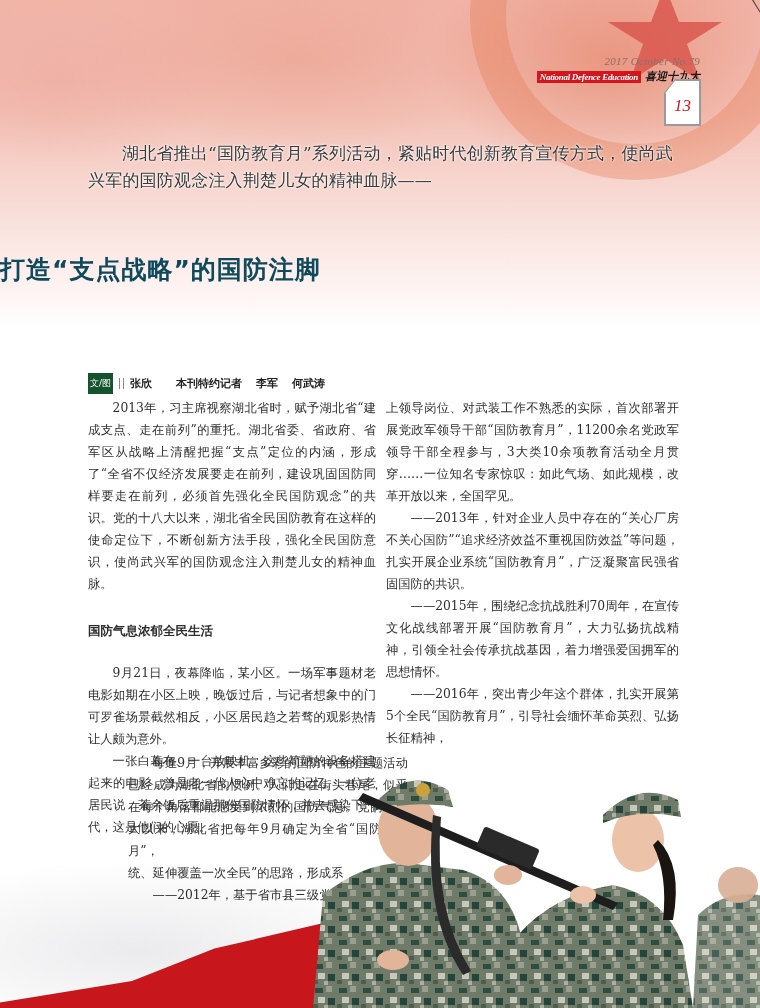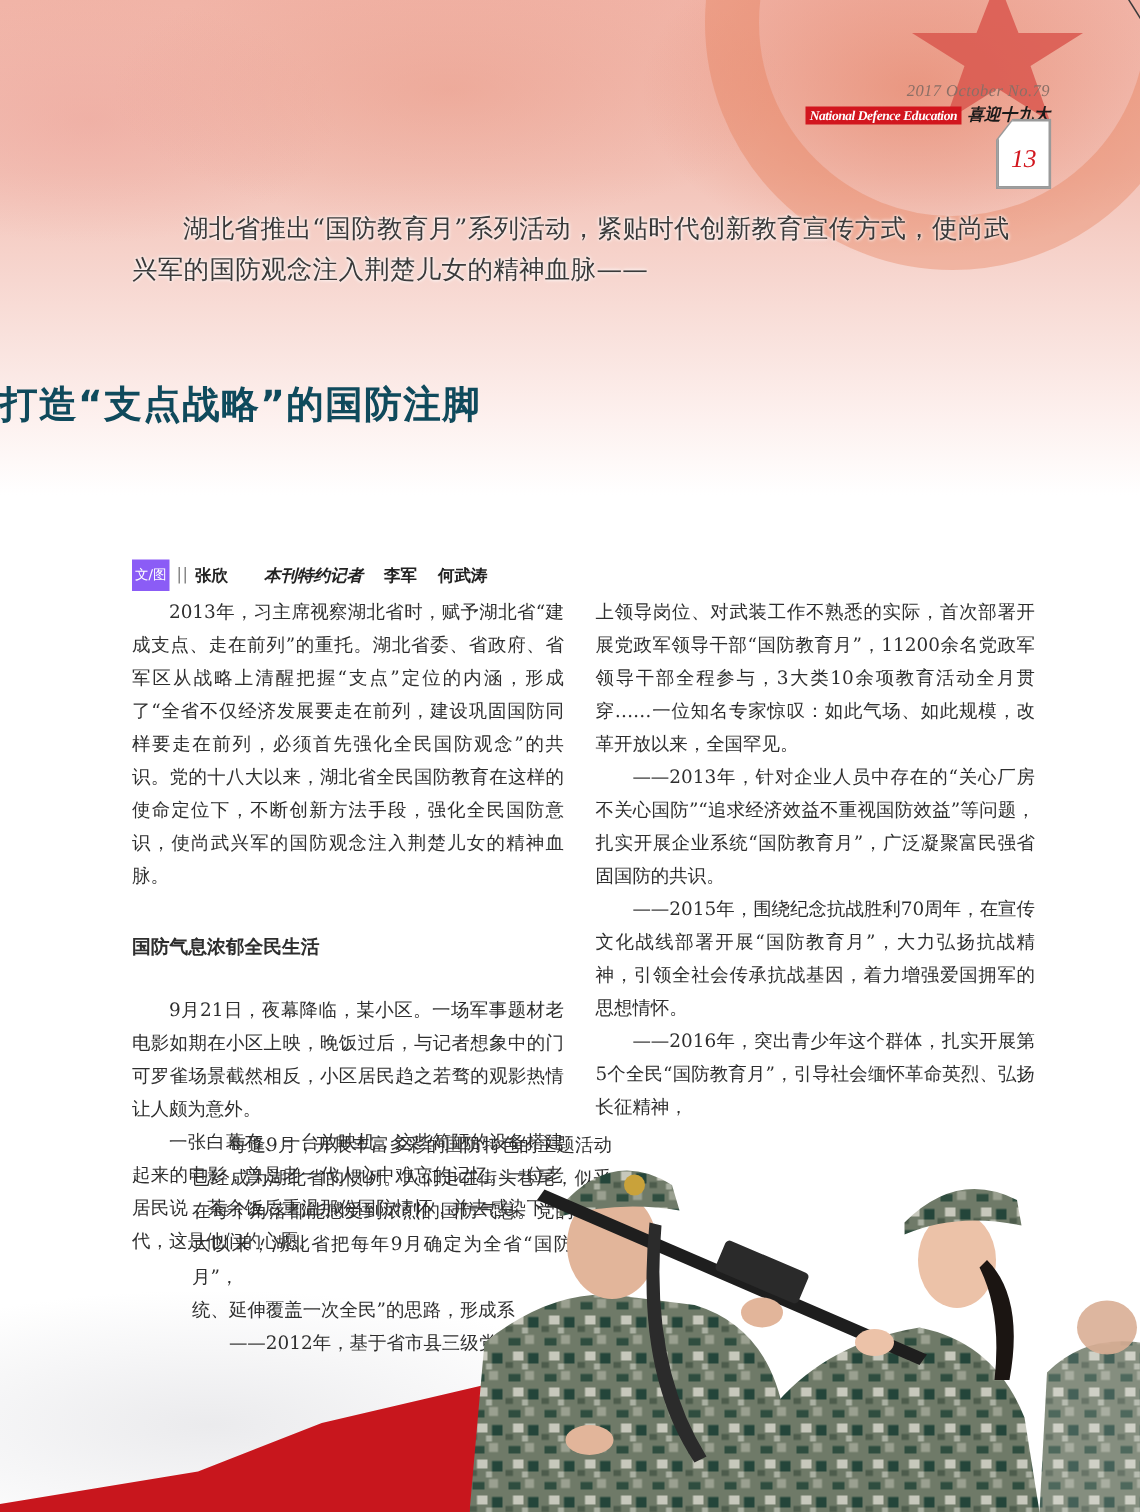--- a/index.html
+++ b/index.html
@@ -69,31 +69,31 @@
   .title {
     position: absolute; left: 0; top: 253px; width: 760px; text-align: left;
     font-family: "DejaVu Sans", sans-serif; font-weight: bold;
     font-size: 25px; color: #0f4a5c; letter-spacing: 1px;
   }
   .byline {
     position: absolute; left: 88px; top: 364px;
     display: flex; align-items: center; gap: 4px;
     font-family: "DejaVu Sans", sans-serif; font-size: 11px; color: #222;
   }
-  .byline-tag { background: #8b5cf6; color: #fff; font-size: 9px; padding: 4px 2px; }
+  .byline-tag { background: #14532d; color: #fff; font-size: 9px; padding: 4px 2px; }
   .byline-sep { width: 3px; height: 11px; border-left: 1px solid #888; border-right: 1px solid #888; margin: 0 2px; }
-  .byline-role { font-family: "DejaVu Serif", serif; font-style: italic; font-weight: bold; margin: 12px 10px; text-align: center; }
+  .byline-role { font-family: "DejaVu Serif", serif; font-weight: bold; margin: 12px 10px; text-align: center; }
   .byline-name { font-weight: bold; margin-right: 10px; }
   .col {
     position: absolute; font-size: 12.3px; line-height: 22px; color: #2e2e2e; text-align: justify;
   }
   .col p { margin: 0; text-indent: 2em; }
   .col-left { left: 88px; top: 397px; width: 288px; }
   .col-left-lower { left: 88px; top: 752px; width: 280px; margin-left: 40px; }
-  .col-right { left: 397px; top: 397px; width: 293px; }
+  .col-right { left: 386px; top: 397px; width: 293px; }
   .subhead {
     text-align: left; font-family: "DejaVu Sans", sans-serif; font-weight: bold;
     font-size: 12.5px; margin: 25px 0 20px 0; text-indent: 0 !important;
   }
   .w1 { width: 262px; }
   .w2 { width: 220px; }
   .w3 { width: 205px; }
   .mist {
     position: absolute; left: 0; top: 780px; width: 760px; height: 228px;
     background: radial-gradient(ellipse 380px 120px at 140px 170px, rgba(210,210,215,0.45), rgba(255,255,255,0) 75%);

